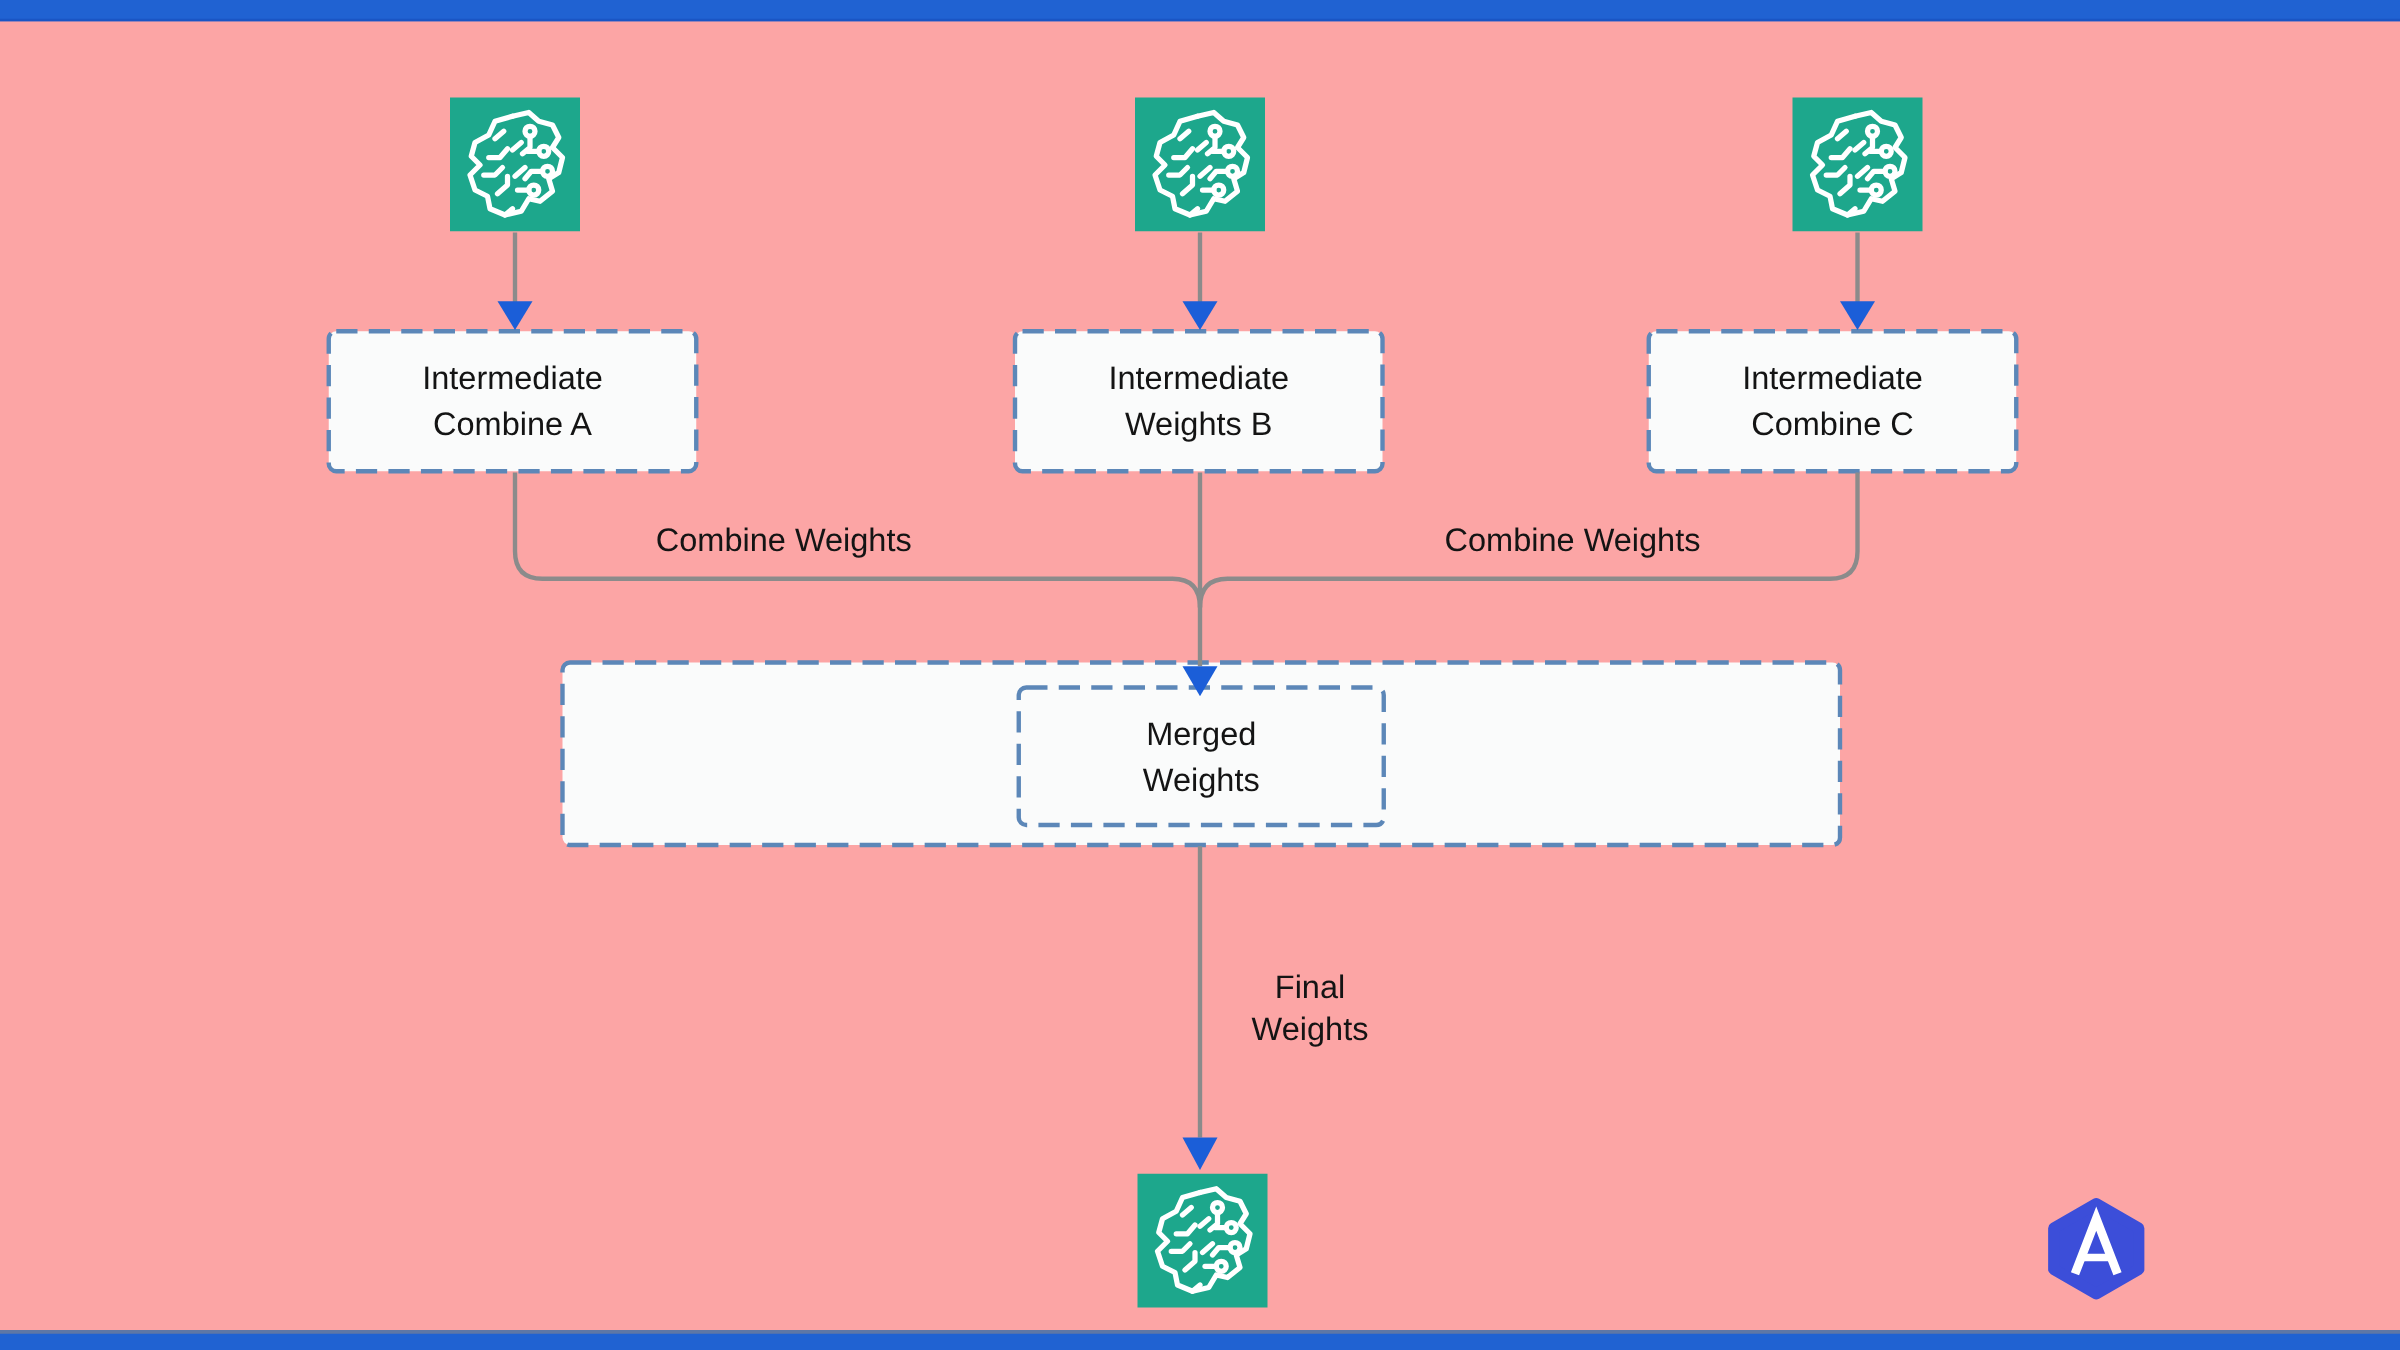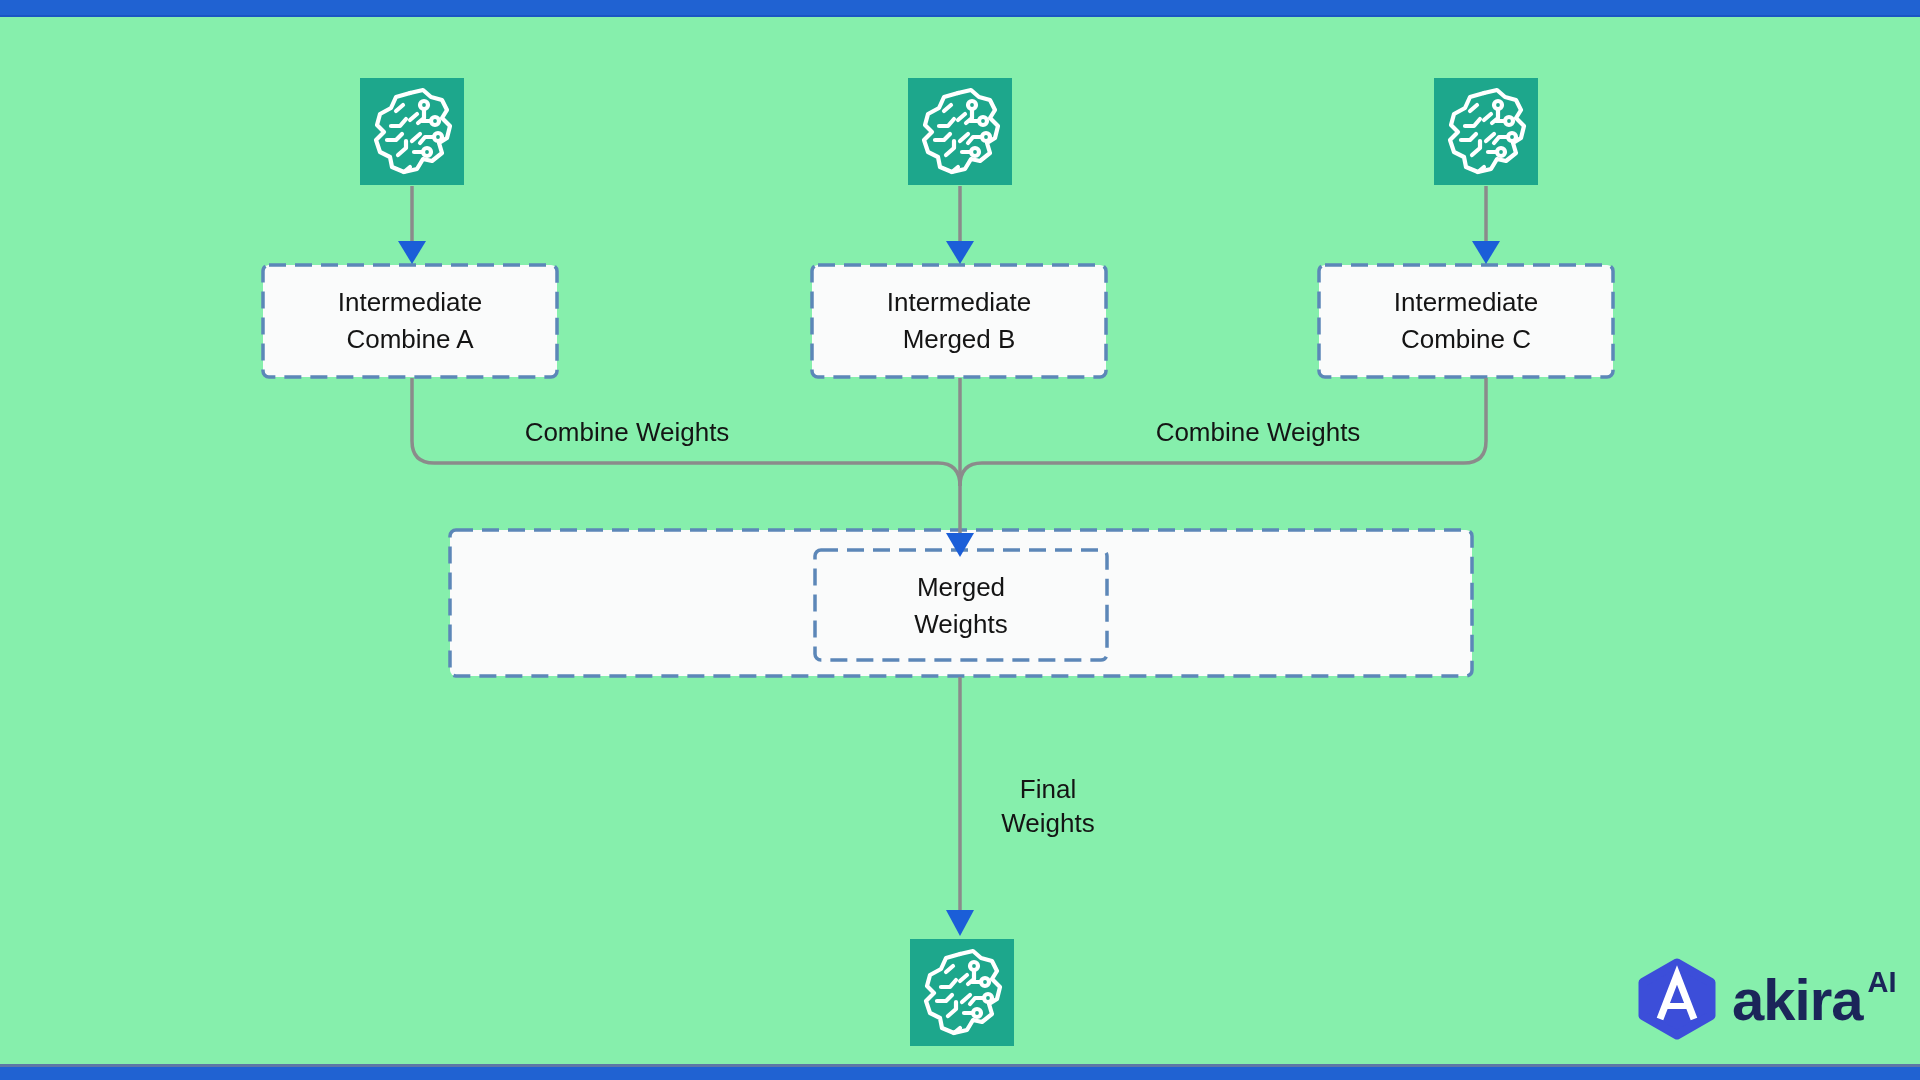--- a/index.html
+++ b/index.html
@@ -1,18 +1,18 @@
 <!DOCTYPE html>
 <html><head>
 <meta charset="utf-8">
 <style>
   html,body{margin:0;padding:0;background:#fdfdfd;}
   .canvas{
     position:relative;width:1920px;height:1080px;overflow:hidden;
-    background:#86efac;
+    background:#fca5a5;
     font-family:"Liberation Sans",sans-serif;
     color:#141414;
   }
   .bar{position:absolute;left:0;width:1920px;background:#2062d2;}
   .bar.top{top:0;height:15px;border-bottom:2px solid #1a55c4;}
   .bar.bottom{bottom:0;height:13px;border-top:3px solid #5e77a6;}
   svg.layer{position:absolute;left:0;top:0;}
   .lbl{
     position:absolute;transform:translate(-50%,-50%);
     text-align:center;font-size:26px;line-height:37px;white-space:nowrap;
@@ -93,21 +93,21 @@
     <use href="#brain-node" x="1434" y="78"></use>
     <use href="#brain-node" x="910" y="939"></use>
   </svg>
 
   <div class="lbl" style="left:410px;top:321px;">
     <div>Intermediate</div>
     <div>Combine A</div>
   </div>
   <div class="lbl" style="left:959px;top:321px;">
     <div>Intermediate</div>
-    <div>Merged B</div>
+    <div>Weights B</div>
   </div>
   <div class="lbl" style="left:1466px;top:321px;">
     <div>Intermediate</div>
     <div>Combine C</div>
   </div>
 
   <div class="lbl" style="left:627px;top:432px;">Combine Weights</div>
   <div class="lbl" style="left:1258px;top:432px;">Combine Weights</div>
 
   <div class="lbl" style="left:961px;top:606px;">
@@ -121,20 +121,16 @@
   </div>
 
   <div class="logo">
     <svg width="86" height="82" viewBox="0 0 86 82">
       <path d="M43 5 L77 24.5 L77 57.5 L43 77 L9 57.5 L9 24.5 Z" fill="#3c4ed9" stroke="#3c4ed9" stroke-width="9" stroke-linejoin="round"></path>
       <g stroke="#ffffff" fill="none">
         <path d="M26 61 L43 17 L60 61" stroke-width="7" stroke-linejoin="miter"></path>
         <path d="M31 48 L55 48" stroke-width="6"></path>
       </g>
     </svg>
-    <div class="wordmark">
-      <span>akira</span>
-      <sup>AI</sup>
-    </div>
   </div>
 
   <div class="bar bottom"></div>
 </div>
 
 </body></html>

